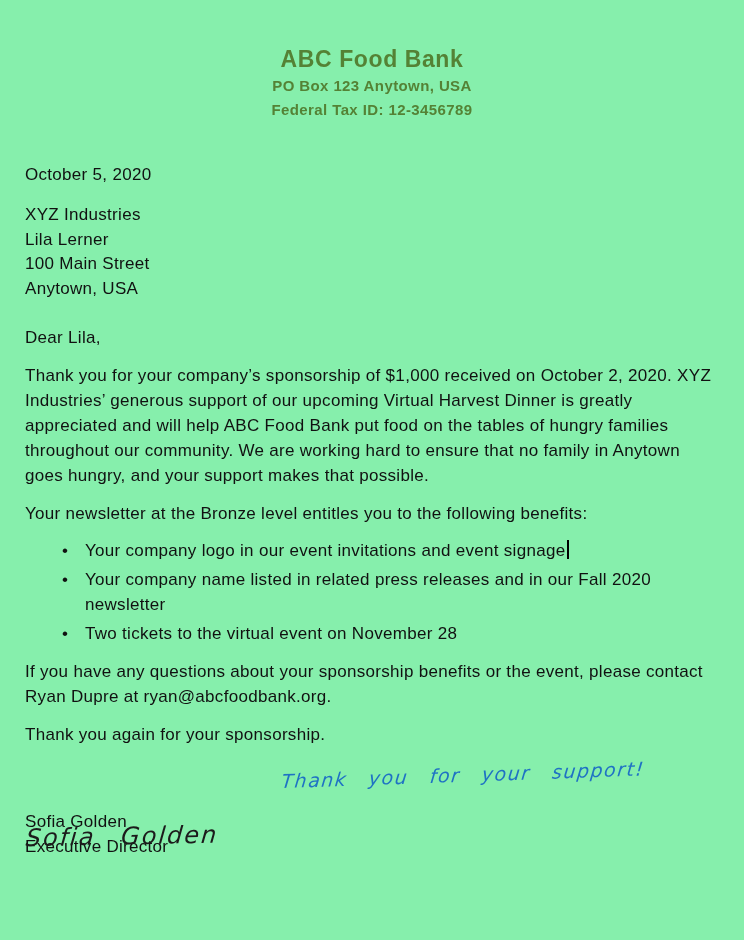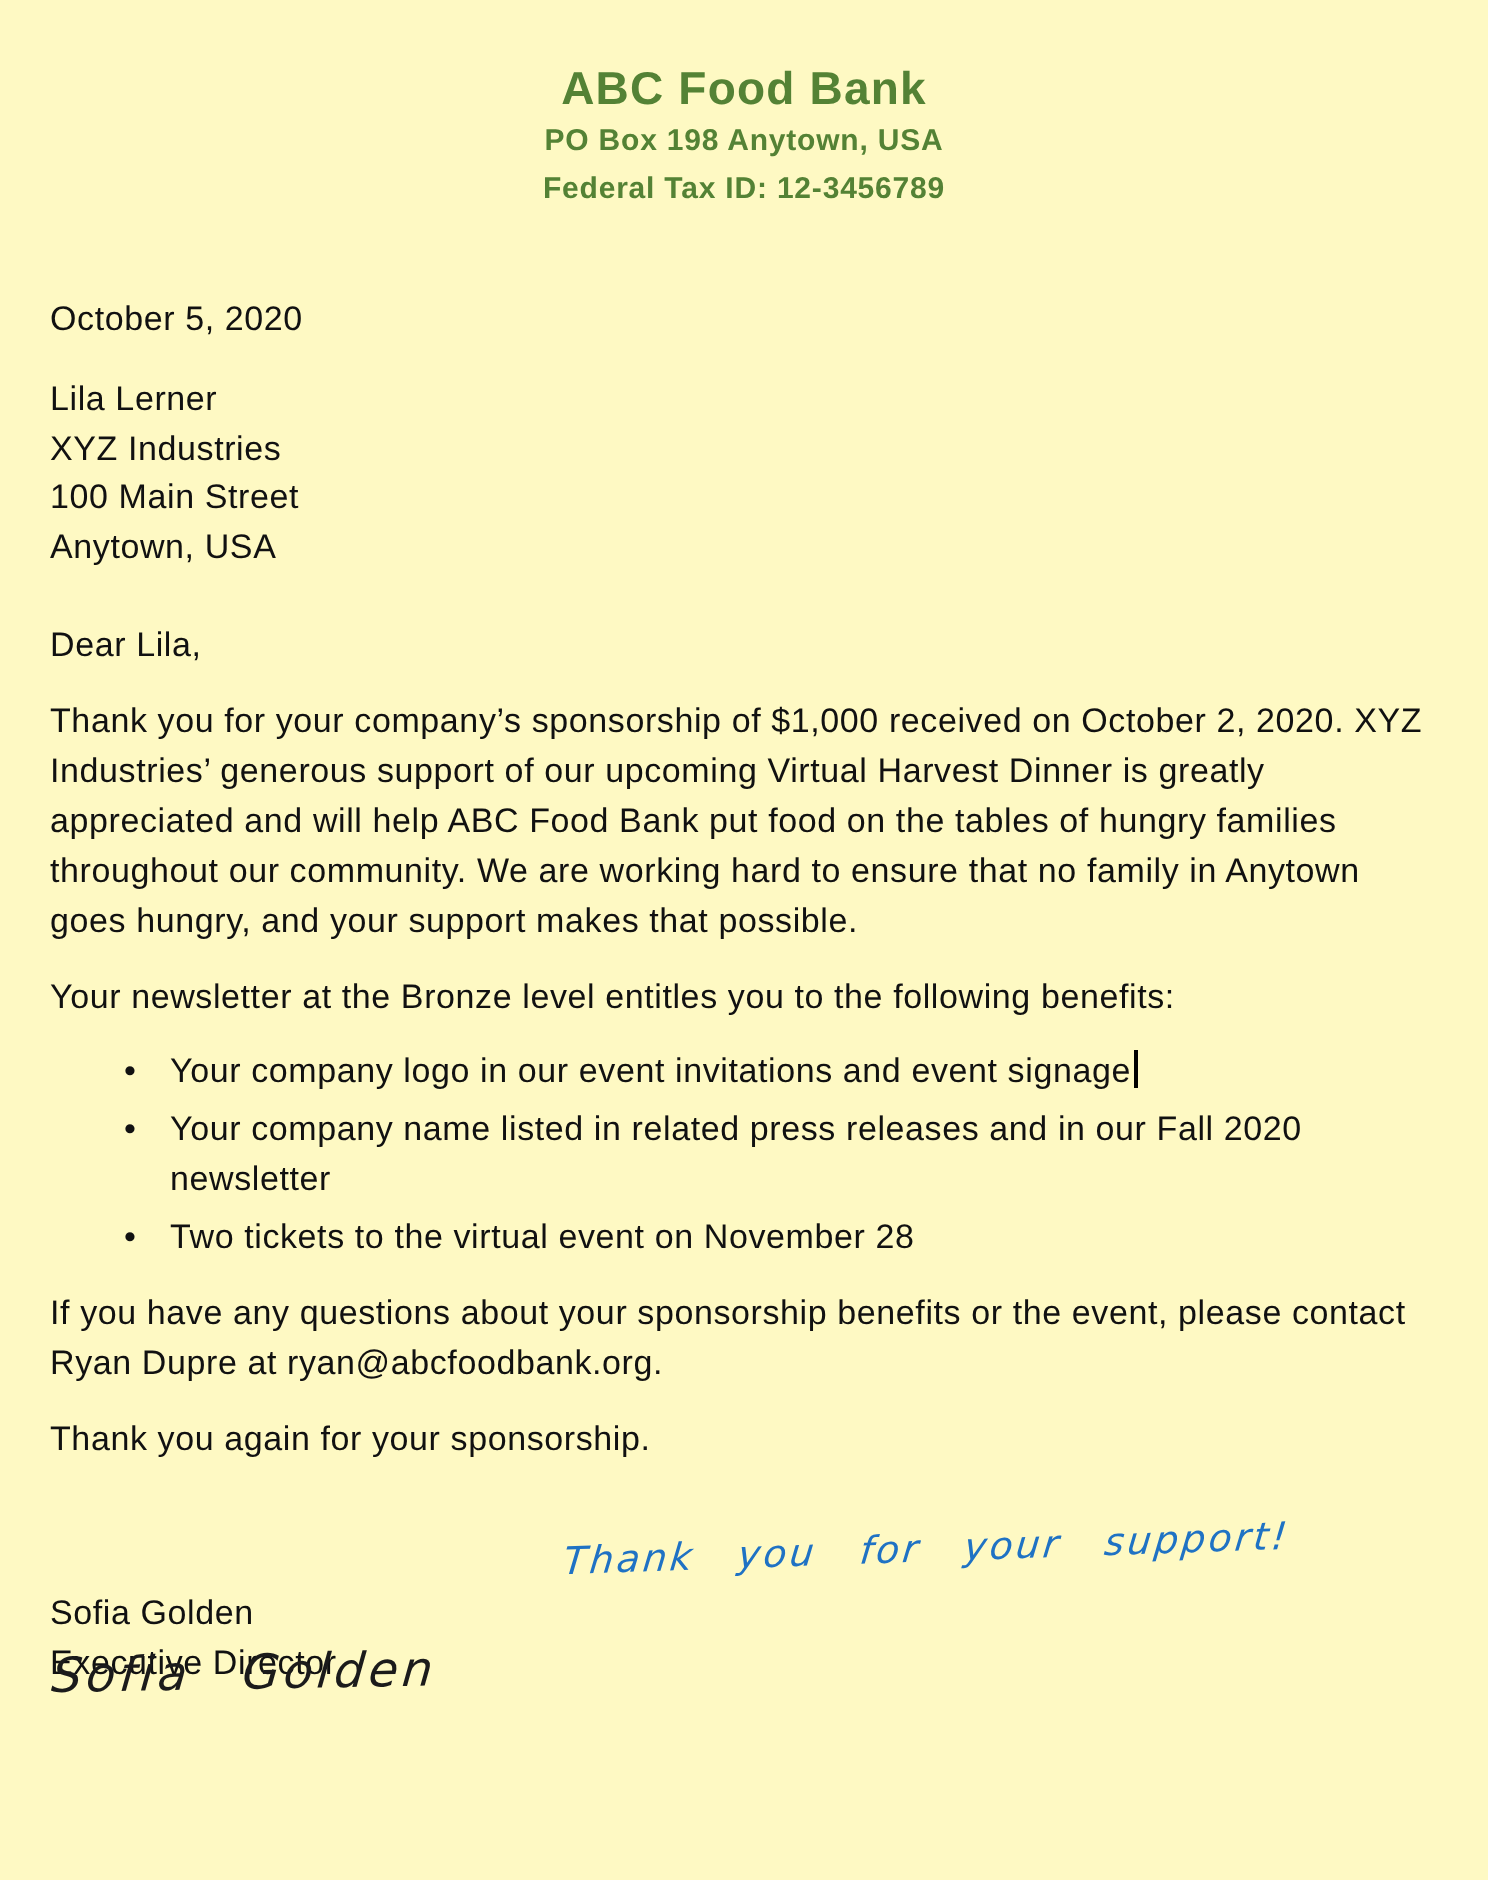--- a/index.html
+++ b/index.html
@@ -6,23 +6,23 @@
     --accent:#548235;
     --ink-blue:#1f72c4;
     --ink-black:#1b1b1b;
     --text:#111111;
   }
   *{margin:0;padding:0;box-sizing:border-box;}
   html,body{background:#ffffff;}
   .page{
     position:relative;
     width:744px;height:940px;
-    background:#fef9c3;
+    background:#86efac;
     overflow:hidden;
-    padding:30px 25px 0 25px;
+    padding:45px 25px 0 25px;
     font-family:"Liberation Sans","DejaVu Sans",sans-serif;
     color:var(--text);
     font-size:17px;
     letter-spacing:0.3px;
     line-height:25px;
   }
   .letterhead{text-align:center;color:var(--accent);}
   .org-name{font-size:23px;font-weight:bold;line-height:28px;letter-spacing:0.6px;}
   .org-sub{font-size:15px;font-weight:bold;line-height:20.5px;letter-spacing:0.4px;margin-top:3px;}
   .date-line{text-align:left;margin-top:42px;padding-right:10px;}
@@ -51,29 +51,29 @@
     transform-origin:left top;
   }
 </style>
 </head>
 <body>
 
 <div class="page">
 
   <div class="letterhead">
     <div class="org-name">ABC Food Bank</div>
-    <div class="org-sub">PO Box 198 Anytown, USA</div>
+    <div class="org-sub">PO Box 123 Anytown, USA</div>
     <div class="org-sub">Federal Tax ID: 12-3456789</div>
   </div>
 
   <div class="date-line">October 5, 2020</div>
 
   <div class="recipient">
+    <div>XYZ Industries</div>
     <div>Lila Lerner</div>
-    <div>XYZ Industries</div>
     <div>100 Main Street</div>
     <div>Anytown, USA</div>
   </div>
 
   <div class="salutation">Dear Lila,</div>
 
   <p class="para">Thank you for your company’s sponsorship of $1,000 received on October 2, 2020. XYZ Industries’ generous support of our upcoming Virtual Harvest Dinner is greatly appreciated and will help ABC Food Bank put food on the tables of hungry families throughout our community. We are working hard to ensure that no family in Anytown goes hungry, and your support makes that possible.</p>
 
   <p class="para">Your newsletter at the Bronze level entitles you to the following benefits:</p>
 

